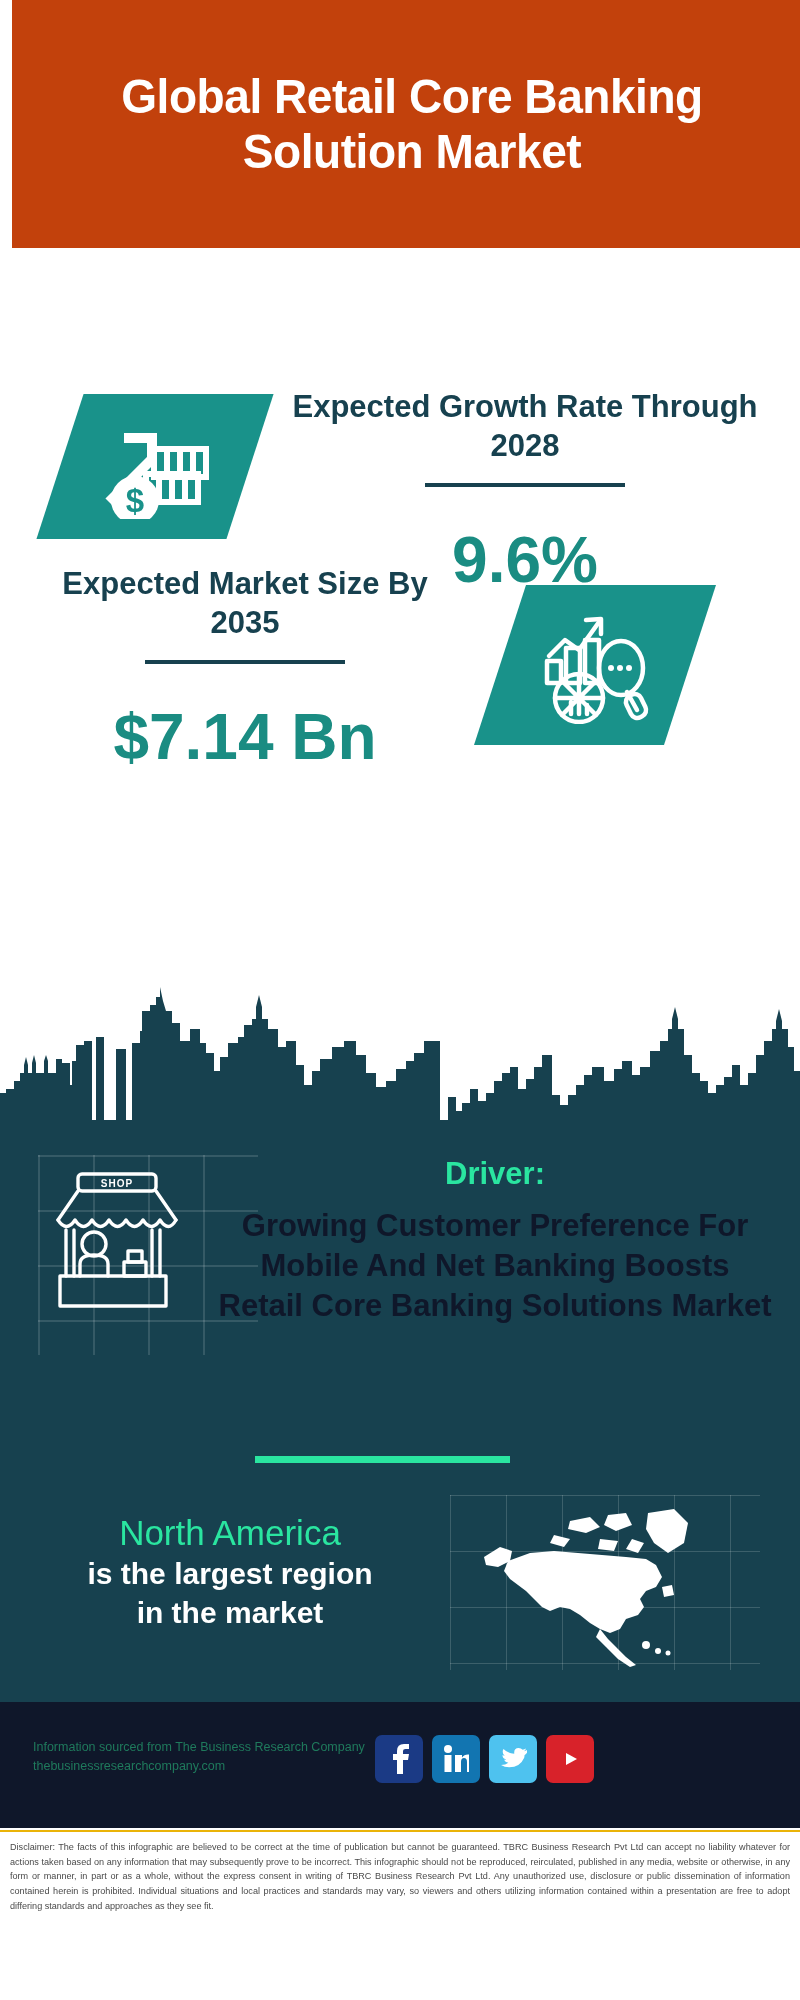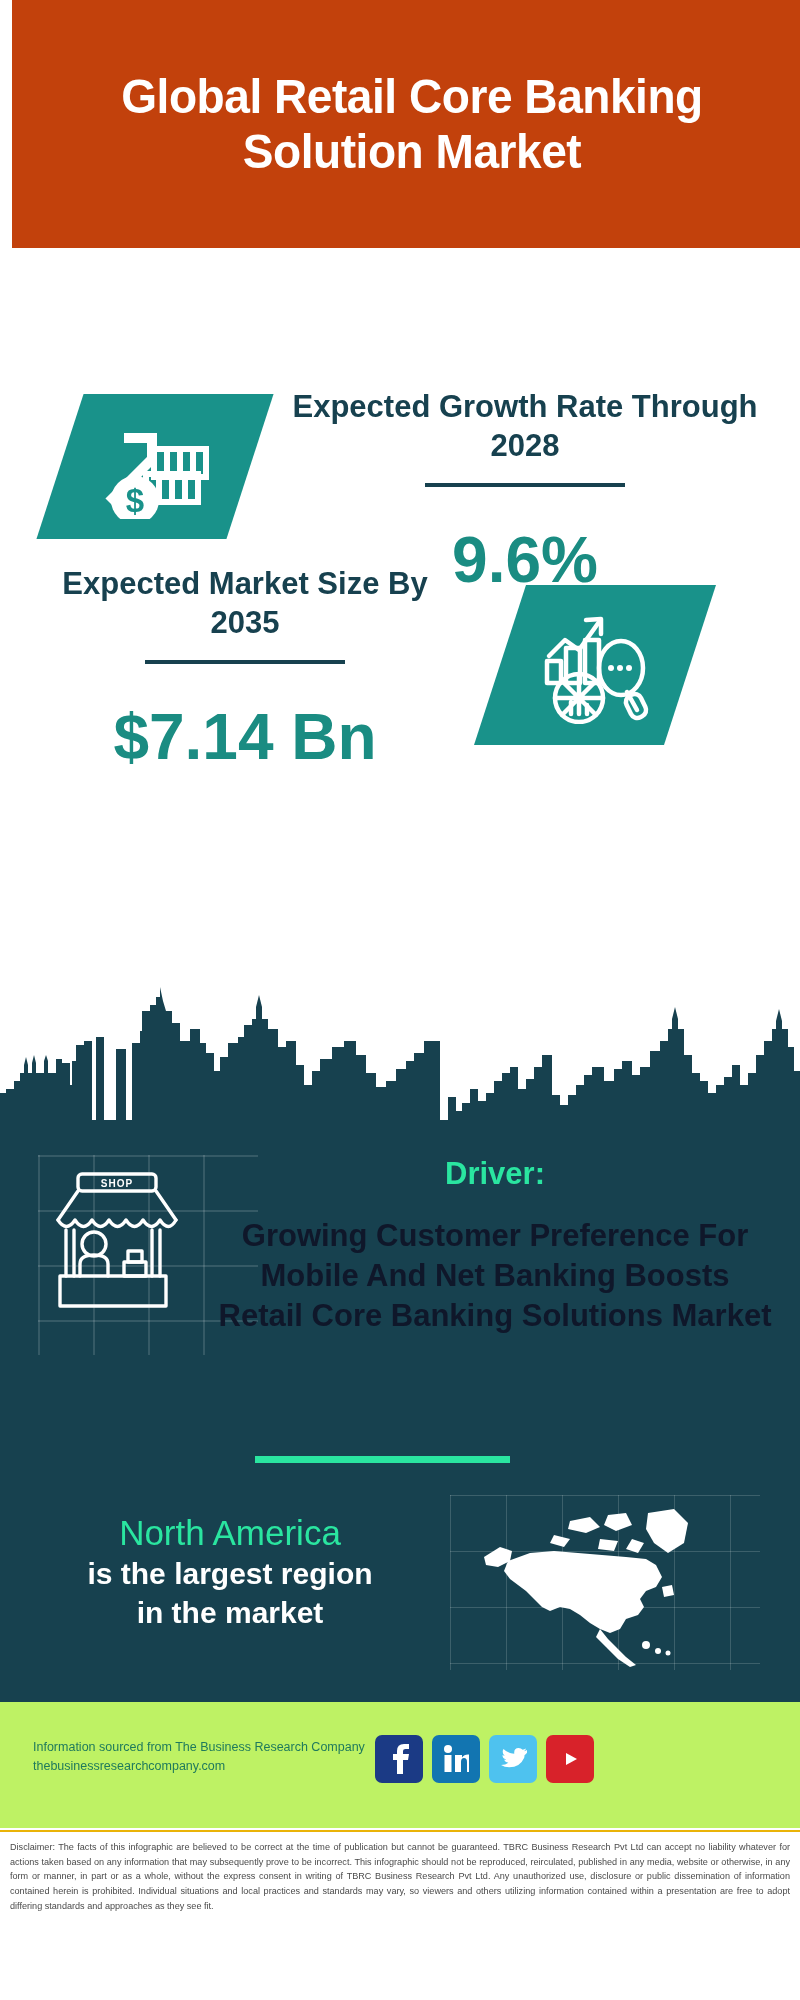--- a/index.html
+++ b/index.html
@@ -76,21 +76,21 @@
       linear-gradient(rgba(255,255,255,0.13) 1.5px, transparent 1.5px),
       linear-gradient(90deg, rgba(255,255,255,0.13) 1.5px, transparent 1.5px);
     background-size:55px 55px;
   }
   .shop-icon { position:absolute; left:48px; top:1168px; width:140px; height:145px; }
 
   .driver-block {
     position:absolute; left:215px; top:1155px; width:560px; text-align:center;
   }
   .driver-title {
-    font-size:31px; font-weight:bold; color:#2ae5a0; line-height:1.2; margin-bottom:24px;
+    font-size:31px; font-weight:bold; color:#2ae5a0; line-height:1.2; margin-bottom:14px;
   }
   .driver-text {
     font-size:31px; font-weight:bold; color:#0f172a; line-height:1.28;
   }
 
   .mint-rule {
     position:absolute; left:255px; top:1456px; width:255px; height:7px; background:#2ae5a0;
   }
 
   .region-block {
@@ -107,21 +107,21 @@
     position:absolute; left:0; top:0; width:310px; height:175px;
     background-image:
       linear-gradient(rgba(255,255,255,0.16) 1.5px, transparent 1.5px),
       linear-gradient(90deg, rgba(255,255,255,0.16) 1.5px, transparent 1.5px);
     background-size:56px 56px;
   }
 
   
   .footer {
     position:absolute; left:0; top:1700px; width:800px; height:128px;
-    background:#bef264; border-top:2px solid #17414f;
+    background:#0f172a; border-top:2px solid #17414f;
     display:flex; align-items:center;
   }
   .footer-source {
     position:absolute; left:33px; top:36px; width:350px;
     font-size:12.5px; line-height:1.55; color:#1f7a5c;
   }
   .social-row { position:absolute; left:375px; top:33px; display:flex; gap:9px; }
   .social {
     width:48px; height:48px; border-radius:7px;
     display:flex; align-items:center; justify-content:center;

